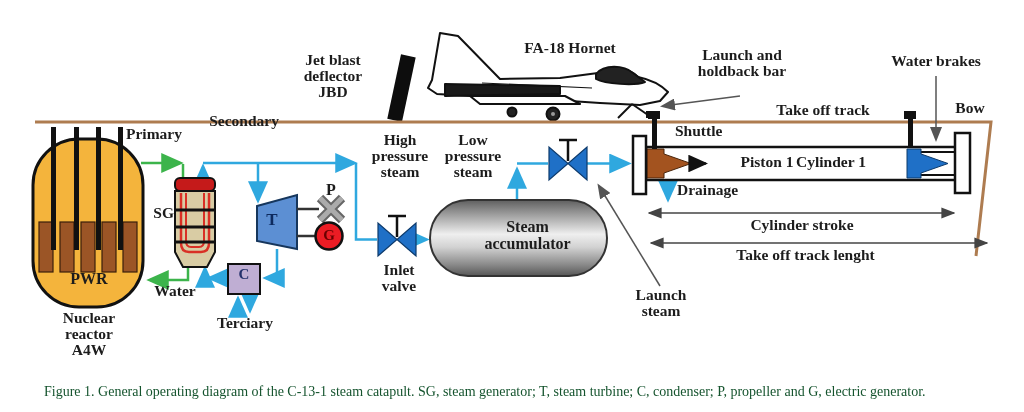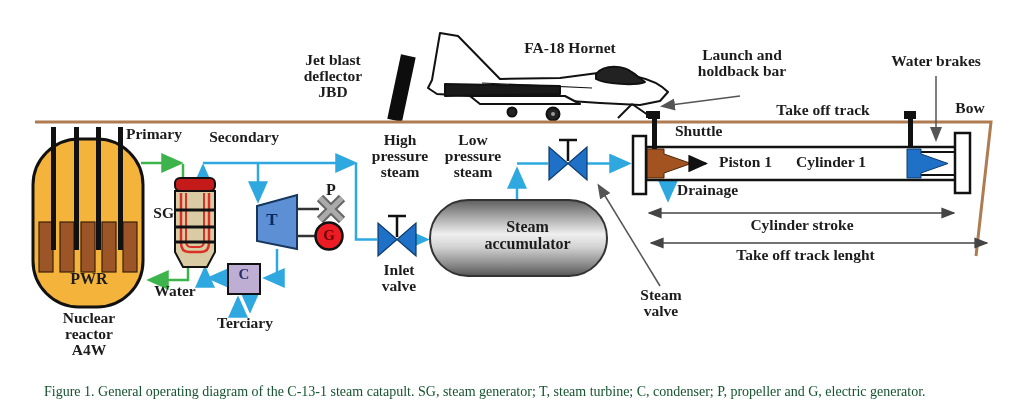--- a/index.html
+++ b/index.html
@@ -173,46 +173,46 @@
 
   <g stroke="#444" stroke-width="1.4" fill="none">
     <path d="M649,213 L954,213" marker-start="url(#aDimL)" marker-end="url(#aDimR)"></path>
     <path d="M651,243 L987,243" marker-start="url(#aDimL)" marker-end="url(#aDimR)"></path>
   </g>
 
   <path d="M694,163.5 L706,163.5" stroke="#111" stroke-width="2.2" fill="none" marker-end="url(#aBlk)"></path>
 </svg>
 
 <div class="lbl nowrap" style="left:118px;top:126px;width:72px;">Primary</div>
-<div class="lbl nowrap" style="left:202px;top:129px;width:84px;text-align:center;">Secondary</div>
+<div class="lbl nowrap" style="left:202px;top:113px;width:84px;text-align:center;">Secondary</div>
 <div class="lbl" style="left:144px;top:205px;width:30px;text-align:right;">SG</div>
 <div class="lbl" style="left:60px;top:271px;width:58px;font-size:16px;">PWR</div>
 <div class="lbl nowrap" style="left:142px;top:283px;width:66px;">Water</div>
 <div class="lbl" style="left:52px;top:310px;width:74px;">Nuclear reactor A4W</div>
 <div class="lbl nowrap" style="left:208px;top:315px;width:74px;">Terciary</div>
 
 <div class="lbl" style="left:262px;top:211px;width:20px;font-size:17px;color:#0d2a5e;">T</div>
 <div class="lbl" style="left:323px;top:182px;width:16px;font-size:16px;">P</div>
 <div class="lbl" style="left:319px;top:228px;width:20px;font-size:15px;color:#6b0000;">G</div>
 <div class="lbl" style="left:236px;top:267px;width:16px;font-size:15px;color:#23306b;">C</div>
 
 <div class="lbl" style="left:366px;top:132px;width:68px;">High pressure steam</div>
 <div class="lbl" style="left:368px;top:262px;width:62px;">Inlet valve</div>
 <div class="lbl" style="left:438px;top:132px;width:70px;">Low pressure steam</div>
 <div class="lbl" style="left:470px;top:219px;width:115px;font-size:16px;">Steam accumulator</div>
-<div class="lbl" style="left:627px;top:287px;width:68px;">Steam valve</div>
+<div class="lbl" style="left:627px;top:287px;width:68px;">Launch steam</div>
 
 <div class="lbl" style="left:290px;top:52px;width:86px;">Jet blast deflector JBD</div>
 <div class="lbl nowrap" style="left:510px;top:40px;width:120px;">FA-18 Hornet</div>
 <div class="lbl" style="left:686px;top:47px;width:112px;">Launch and holdback bar</div>
 <div class="lbl nowrap" style="left:880px;top:53px;width:112px;">Water brakes</div>
 <div class="lbl nowrap" style="left:766px;top:102px;width:114px;">Take off track</div>
 <div class="lbl nowrap" style="left:948px;top:100px;width:44px;">Bow</div>
 <div class="lbl nowrap" style="left:663px;top:123px;width:60px;text-align:left;margin-left:12px;">Shuttle</div>
-<div class="lbl nowrap" style="left:710px;top:154px;width:62px;text-align:right;">Piston 1</div>
+<div class="lbl nowrap" style="left:736px;top:154px;width:62px;text-align:center;">Piston 1</div>
 <div class="lbl nowrap" style="left:796px;top:154px;width:78px;text-align:left;">Cylinder 1</div>
 <div class="lbl nowrap" style="left:677px;top:182px;width:80px;text-align:left;">Drainage</div>
 <div class="lbl nowrap" style="left:737px;top:217px;width:130px;">Cylinder stroke</div>
 <div class="lbl nowrap" style="left:718px;top:247px;width:175px;">Take off track lenght</div>
 
 <div class="caption">Figure 1. General operating diagram of the C-13-1 steam catapult. SG, steam generator; T, steam turbine; C, condenser; P, propeller and G, electric generator.</div>
 
 </div>
 
 </body></html>

